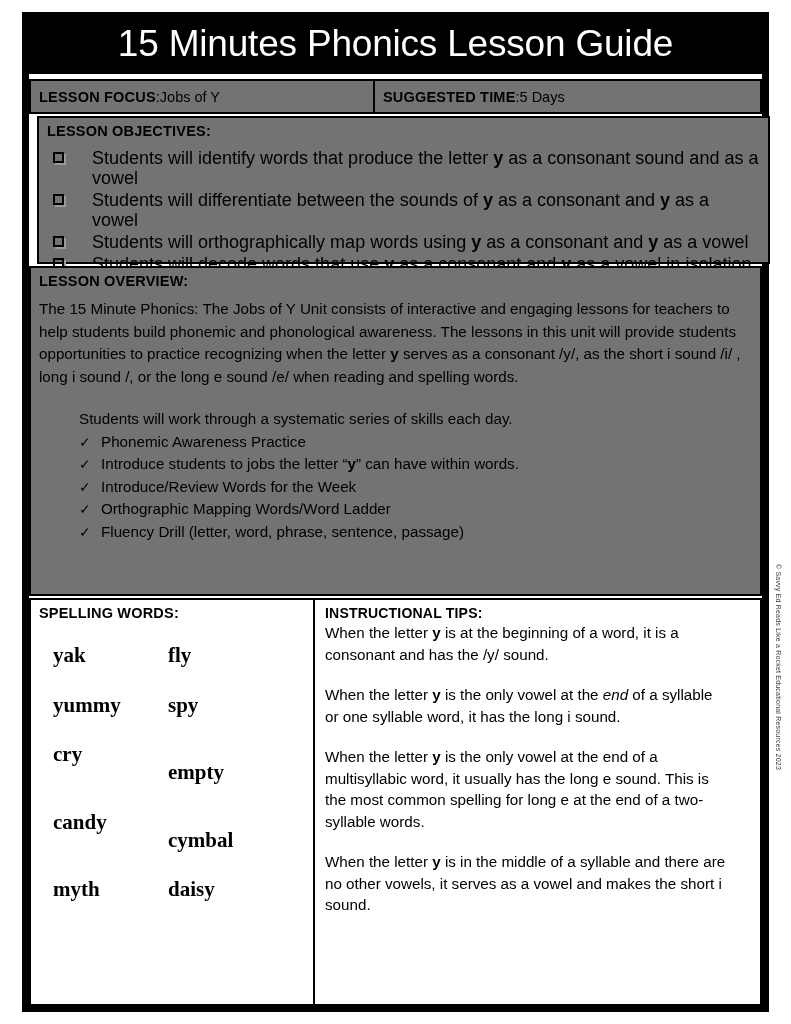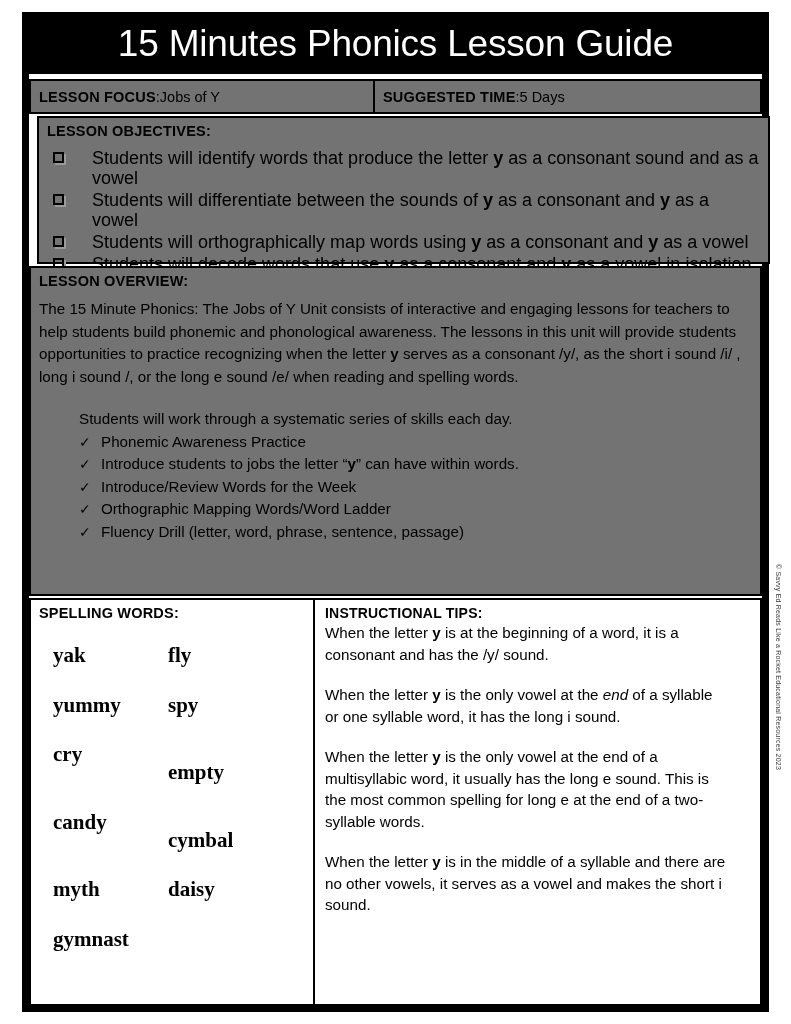--- a/index.html
+++ b/index.html
@@ -352,21 +352,20 @@
             <div class="word">yak</div>
             <div class="word">fly</div>
             <div class="word">yummy</div>
             <div class="word">spy</div>
             <div class="word">cry</div>
             <div class="word gap">empty</div>
             <div class="word">candy</div>
             <div class="word gap">cymbal</div>
             <div class="word">myth</div>
             <div class="word">daisy</div>
-            <div class="word">gymnast</div>
           </div>
       </div>
 
       <div class="tips-col">
         <div class="tips-head">INSTRUCTIONAL TIPS:</div>
         <div id="tips-body">
             <p class="tip-para first">When the letter <b>y</b> is at the beginning of a word, it is a consonant and has the /y/ sound.</p>
             <p class="tip-para">When the letter <b>y</b> is the only vowel at the <i>end</i> of a syllable or one syllable word, it has the long i sound.</p>
             <p class="tip-para">When the letter <b>y</b> is the only vowel at the end of a multisyllabic word, it usually has the long e sound. This is the most common spelling for long e at the end of a two-syllable words.</p>
             <p class="tip-para">When the letter <b>y</b> is in the middle of a syllable and there are no other vowels, it serves as a vowel and makes the short i sound.</p>

